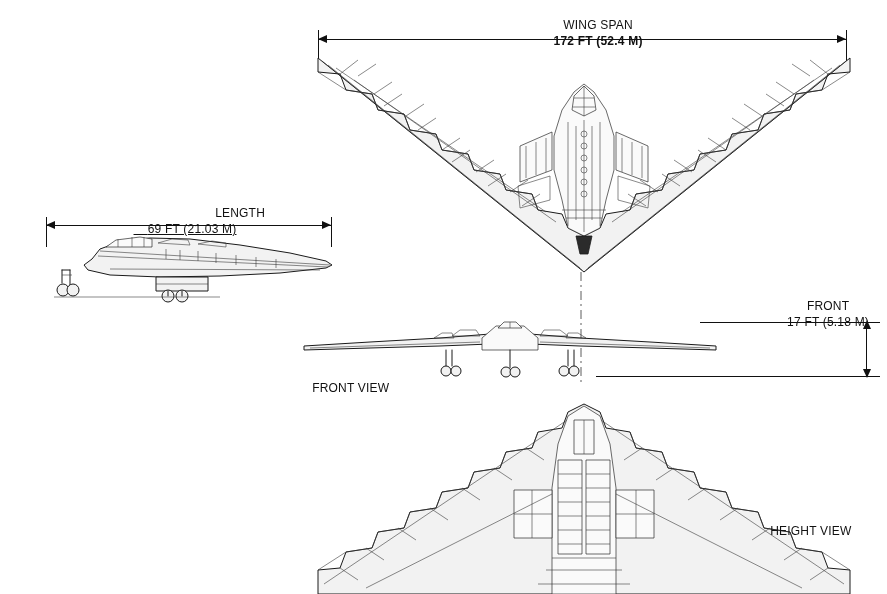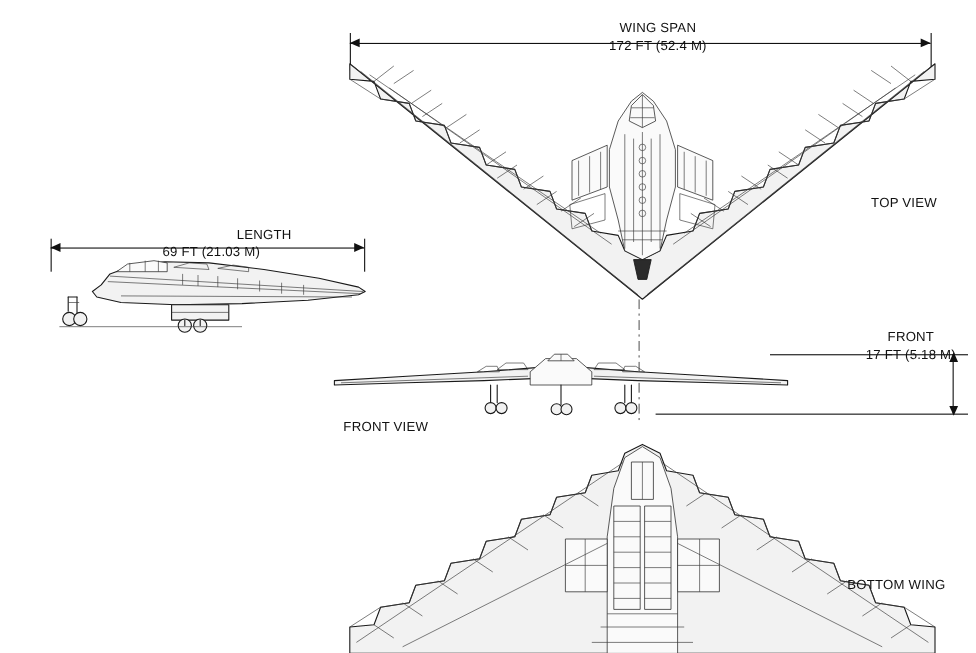--- a/index.html
+++ b/index.html
@@ -106,21 +106,21 @@
   }
 </style>
 </head>
 <body>
 
 <div id="page">
 
   <div class="label center" style="left:466px; top:4px; width:250px;">
     <span>WING SPAN</span>
   </div>
-  <div class="label center" style="left:466px; top:20px; width:250px;">
+  <div class="label center" style="left:466px; top:20px; width:250px;font-weight:bold;">
     <span>172 FT (52.4 M)</span>
   </div>
   <div class="dim-line dim-h" style="left:318px; top:39px; width:528px;"></div>
   <div class="arrow arrow-left" style="left:318px; top:35px;"></div>
   <div class="arrow arrow-right" style="left:837px; top:35px;"></div>
   <div class="dim-line dim-v" style="left:318px; top:30px; height:34px;"></div>
   <div class="dim-line dim-v" style="left:846px; top:30px; height:34px;"></div>
 
   <div class="drawing" style="left:306px; top:50px;">
     <svg width="556" height="245" viewBox="0 0 556 245">
@@ -232,28 +232,25 @@
       <path class="ln-thin" d="M212,136 L244,126 L244,150 L214,158 Z"></path>
       <path class="ln-thin" d="M344,136 L312,126 L312,150 L342,158 Z"></path>
 
       <polyline class="ln-thin" points="256,160 300,160"></polyline>
       <polyline class="ln-thin" points="260,168 296,168"></polyline>
 
       <path class="ln-dark" d="M270,186 L286,186 L282,204 L274,204 Z"></path>
     </svg>
   </div>
 
-  <div class="label" style="left:778px; top:163px;">
-    <span>TOP VIEW</span>
-  </div>
 
   <div class="label center" style="left:105px; top:192px; width:160px;text-align:right;">
     <span>LENGTH</span>
   </div>
-  <div class="label center" style="left:105px; top:208px; width:160px;">
+  <div class="label center" style="left:105px; top:208px; width:160px;text-decoration:underline;">
     <span>69 FT (21.03 M)</span>
   </div>
   <div class="dim-line dim-h" style="left:46px; top:225px; width:285px;"></div>
   <div class="arrow arrow-left" style="left:46px; top:221px;"></div>
   <div class="arrow arrow-right" style="left:322px; top:221px;"></div>
   <div class="dim-line dim-v" style="left:46px; top:217px; height:30px;"></div>
   <div class="dim-line dim-v" style="left:331px; top:217px; height:30px;"></div>
 
   <div class="drawing" style="left:40px; top:225px;">
     <svg width="300" height="85" viewBox="0 0 300 85">
@@ -445,16 +442,16 @@
       <polyline class="ln-thin" points="246,160 310,160"></polyline>
       <polyline class="ln-thin" points="240,172 316,172"></polyline>
       <polyline class="ln-thin" points="232,186 324,186"></polyline>
 
       <polyline class="ln-thin" points="60,190 246,96"></polyline>
       <polyline class="ln-thin" points="496,190 310,96"></polyline>
     </svg>
   </div>
 
   <div class="label" style="left:756px; top:510px;">
-    <span>BOTTOM WING</span>
+    <span>HEIGHT VIEW</span>
   </div>
 
 </div>
 
 </body></html>

